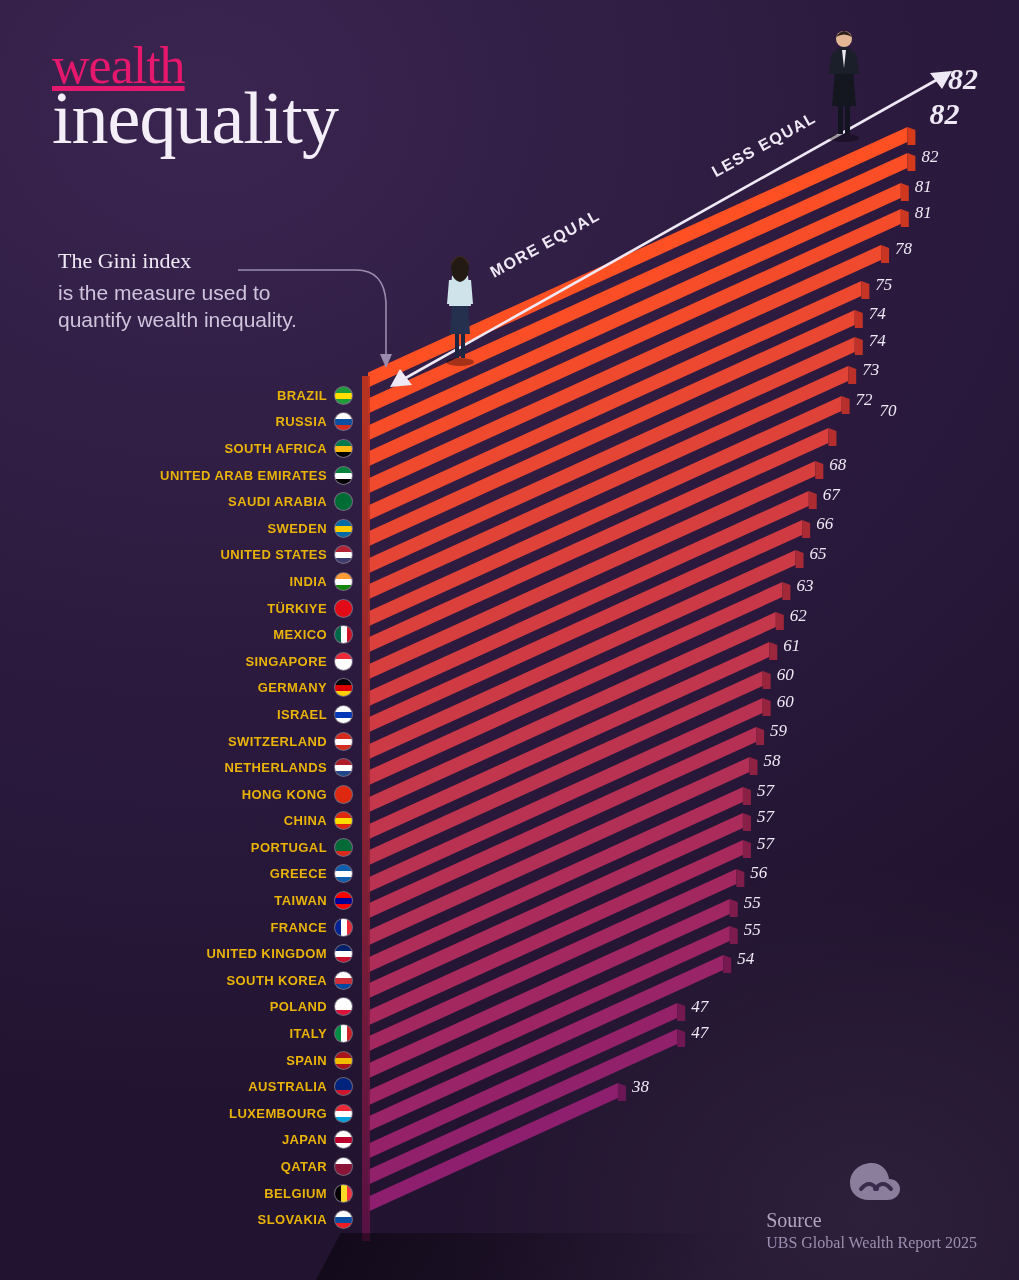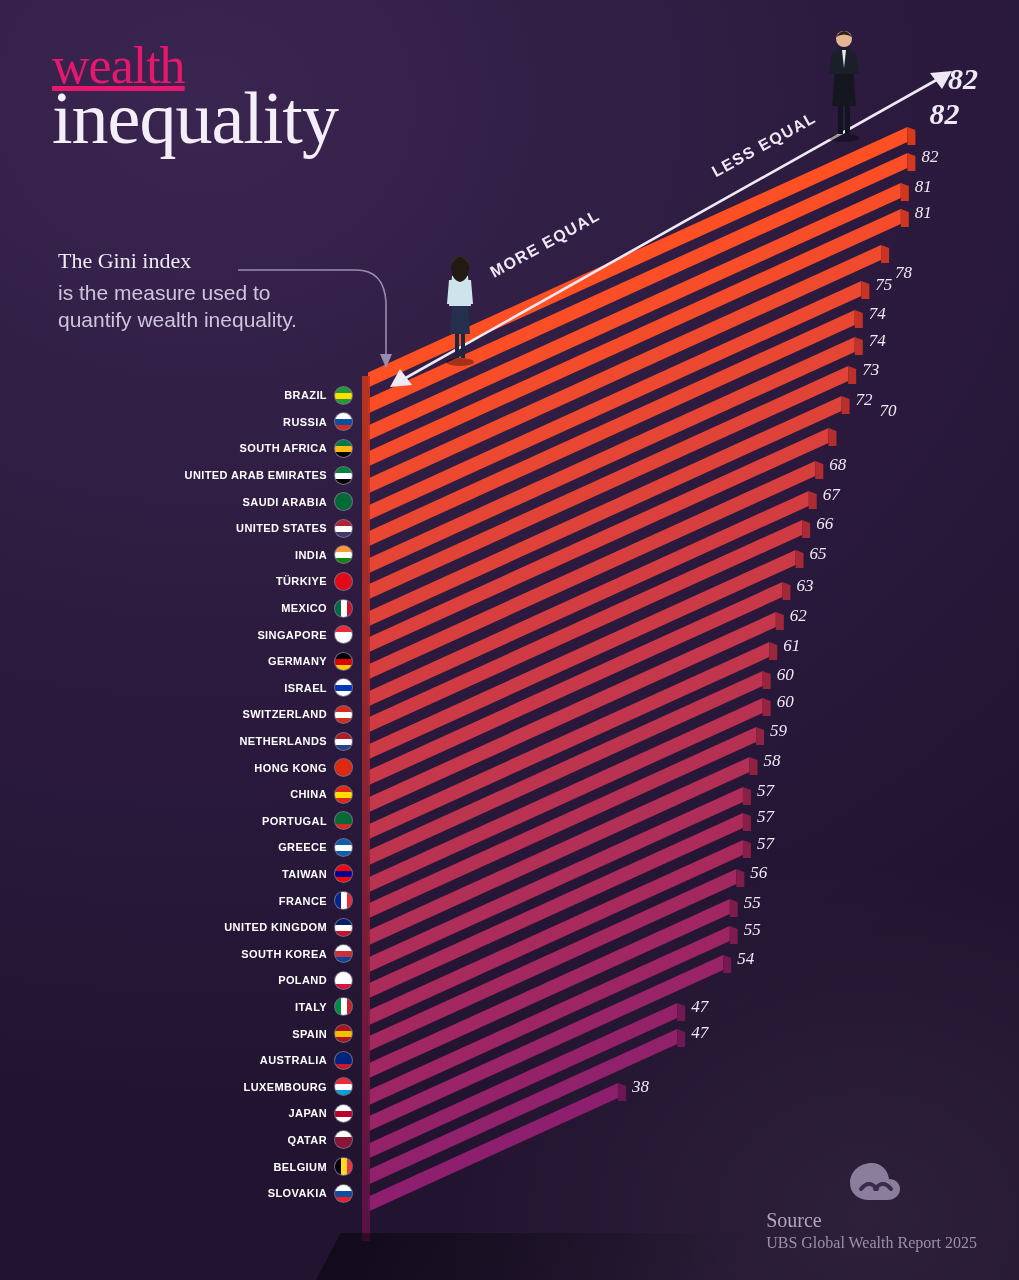--- a/index.html
+++ b/index.html
@@ -49,21 +49,21 @@
 
   
   #labels{
     position:absolute;left:0;top:382px;width:360px;z-index:20;
   }
   .lab-row{
     height:26.6px;display:flex;align-items:center;justify-content:flex-end;
     padding-right:8px;
   }
   .lab-txt{
-    font-size:11px;font-weight:bold;color:#ffffff;letter-spacing:0.4px;
+    font-size:13px;font-weight:bold;color:#eab308;letter-spacing:0.4px;
     white-space:nowrap;
   }
   .flag{
     width:17px;height:17px;border-radius:50%;margin-left:8px;
     box-shadow:0 0 0 1px rgba(255,255,255,0.35);
     overflow:hidden;position:relative;flex:none;
     background:#777;
   }
 
   
@@ -148,21 +148,21 @@
     <div class="valnum" style="left: 914.818px; top: 176.768px;">81</div>
     <svg width="563" height="278" viewBox="0 0 563 278" style="position: absolute; left: 368px; top: 205.368px;">
       <path d="M0 246.43219 L532.818 4 L532.818 19 L0 261.43219 Z" fill="rgb(244,75,43)"></path>
       <path d="M532.818 4 l8 3 l0 15 l-8 0 Z" fill="rgb(204,55,33)"></path>
     </svg>
     <div class="valnum" style="left: 914.818px; top: 203.368px;">81</div>
     <svg width="544" height="269" viewBox="0 0 544 269" style="position: absolute; left: 368px; top: 240.947px;">
       <path d="M0 237.45322000000004 L513.0840000000001 4 L513.0840000000001 19 L0 252.45322000000004 Z" fill="rgb(240,74,46)"></path>
       <path d="M513.0840000000001 4 l8 3 l0 15 l-8 0 Z" fill="rgb(200,53,35)"></path>
     </svg>
-    <div class="valnum" style="left: 895.084px; top: 238.947px; margin-top: 24px;">78</div>
+    <div class="valnum" style="left: 895.084px; top: 238.947px;">78</div>
     <svg width="524" height="260" viewBox="0 0 524 260" style="position: absolute; left: 368px; top: 276.526px;">
       <path d="M0 228.47425 L493.35 4 L493.35 19 L0 243.47425 Z" fill="rgb(237,72,48)"></path>
       <path d="M493.35 4 l8 3 l0 15 l-8 0 Z" fill="rgb(197,52,37)"></path>
     </svg>
     <div class="valnum" style="left: 875.35px; top: 274.526px;">75</div>
     <svg width="517" height="257" viewBox="0 0 517 257" style="position: absolute; left: 368px; top: 306.119px;">
       <path d="M0 225.48126000000002 L486.77200000000005 4 L486.77200000000005 19 L0 240.48126000000002 Z" fill="rgb(233,71,50)"></path>
       <path d="M486.77200000000005 4 l8 3 l0 15 l-8 0 Z" fill="rgb(194,51,38)"></path>
     </svg>
     <div class="valnum" style="left: 868.772px; top: 304.119px;">74</div>
@@ -327,20 +327,28 @@
           <rect x="0" y="6" width="18" height="6" fill="#ffffff"></rect>
           <rect x="0" y="12" width="18" height="6" fill="#000000"></rect>
         </svg></span>
     </div>
     <div class="lab-row">
       <span class="lab-txt">SAUDI ARABIA</span>
       <span class="flag"><svg width="18" height="18" viewBox="0 0 18 18">
           <rect x="0" y="0" width="18" height="6" fill="#006c35"></rect>
           <rect x="0" y="6" width="18" height="6" fill="#006c35"></rect>
           <rect x="0" y="12" width="18" height="6" fill="#006c35"></rect>
+        </svg></span>
+    </div>
+    <div class="lab-row">
+      <span class="lab-txt">SWEDEN</span>
+      <span class="flag"><svg width="18" height="18" viewBox="0 0 18 18">
+          <rect x="0" y="0" width="18" height="6" fill="#006aa7"></rect>
+          <rect x="0" y="6" width="18" height="6" fill="#fecc00"></rect>
+          <rect x="0" y="12" width="18" height="6" fill="#006aa7"></rect>
         </svg></span>
     </div>
     <div class="lab-row">
       <span class="lab-txt">UNITED STATES</span>
       <span class="flag"><svg width="18" height="18" viewBox="0 0 18 18">
           <rect x="0" y="0" width="18" height="6" fill="#b22234"></rect>
           <rect x="0" y="6" width="18" height="6" fill="#ffffff"></rect>
           <rect x="0" y="12" width="18" height="6" fill="#3c3b6e"></rect>
         </svg></span>
     </div>

